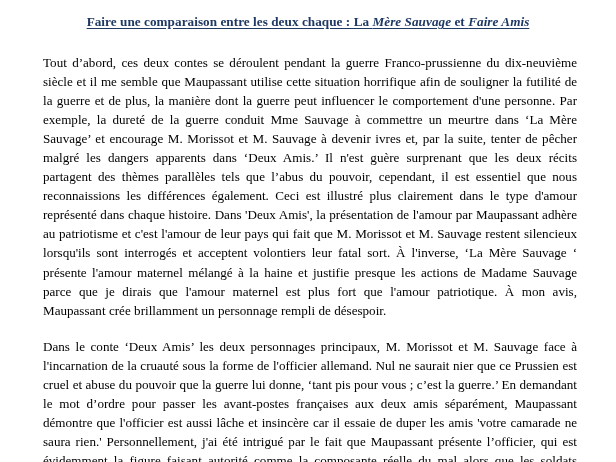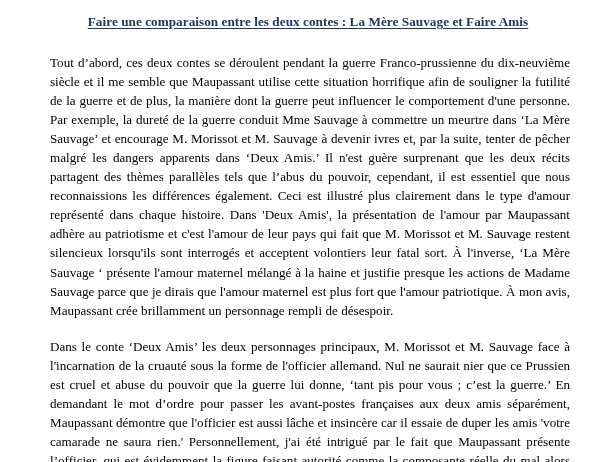--- a/index.html
+++ b/index.html
@@ -31,52 +31,53 @@
     line-height: 1.25;
     color: #1f3864;
     text-decoration: underline;
     text-underline-offset: 2px;
     margin: 0;
     padding: 14px 34px 0 34px;
     letter-spacing: 0.05px;
     white-space: nowrap;
   }
   .doc-title .ital {
+    font-style: italic;
     text-align: right;
   }
   .body-area {
     padding: 0 38px 0 42px;
   }
   p.para {
     text-align: justify;
     text-justify: inter-word;
     font-size: 13.1px;
     line-height: 19.1px;
-    margin: 8px;
+    margin: 1px;
     color: #000000;
     word-spacing: 0.1px;
     hyphens: none;
   }
   p.para-first {
     margin-top: 22px;
   }
   p.para-second {
     margin-top: 17px;
   }
   .clip {
     overflow: hidden;
   }
 </style>
 </head>
 <body>
 
 <div class="page">
 
   <h1 class="doc-title">
-    <span>Faire une comparaison entre les deux contes : La </span><span class="ital">Mère Sauvage</span><span> et </span><span class="ital">Faire Amis</span>
+    <span>Faire une comparaison entre les deux chaque : La </span><span class="ital">Mère Sauvage</span><span> et </span><span class="ital">Faire Amis</span>
   </h1>
 
   <div class="body-area clip">
     <p class="para para-first">Tout d’abord, ces deux contes se déroulent pendant la guerre Franco-prussienne du dix-neuvième siècle et il me semble que Maupassant utilise cette situation horrifique afin de souligner la futilité de la guerre et de plus, la manière dont la guerre peut influencer le comportement d'une personne. Par exemple, la dureté de la guerre conduit Mme Sauvage à commettre un meurtre dans ‘La Mère Sauvage’ et encourage M. Morissot et M. Sauvage à devenir ivres et, par la suite, tenter de pêcher malgré les dangers apparents dans ‘Deux Amis.’ Il n'est guère surprenant que les deux récits partagent des thèmes parallèles tels que l’abus du pouvoir, cependant, il est essentiel que nous reconnaissions les différences également. Ceci est illustré plus clairement dans le type d'amour représenté dans chaque histoire. Dans 'Deux Amis', la présentation de l'amour par Maupassant adhère au patriotisme et c'est l'amour de leur pays qui fait que M. Morissot et M. Sauvage restent silencieux lorsqu'ils sont interrogés et acceptent volontiers leur fatal sort. À l'inverse, ‘La Mère Sauvage ‘ présente l'amour maternel mélangé à la haine et justifie presque les actions de Madame Sauvage parce que je dirais que l'amour maternel est plus fort que l'amour patriotique. À mon avis, Maupassant crée brillamment un personnage rempli de désespoir.</p>
     <p class="para para-second">Dans le conte ‘Deux Amis’ les deux personnages principaux, M. Morissot et M. Sauvage face à l'incarnation de la cruauté sous la forme de l'officier allemand. Nul ne saurait nier que ce Prussien est cruel et abuse du pouvoir que la guerre lui donne, ‘tant pis pour vous ; c’est la guerre.’ En demandant le mot d’ordre pour passer les avant-postes françaises aux deux amis séparément, Maupassant démontre que l'officier est aussi lâche et insincère car il essaie de duper les amis 'votre camarade ne saura rien.' Personnellement, j'ai été intrigué par le fait que Maupassant présente l’officier, qui est évidemment la figure faisant autorité comme la composante réelle du mal alors que les soldats normaux qui auraient été recrutés obligatoirement sont présentés dans une lumière beaucoup plus gentille. Il est suggéré que les</p>
   </div>
 
 </div>
 
 </body></html>

